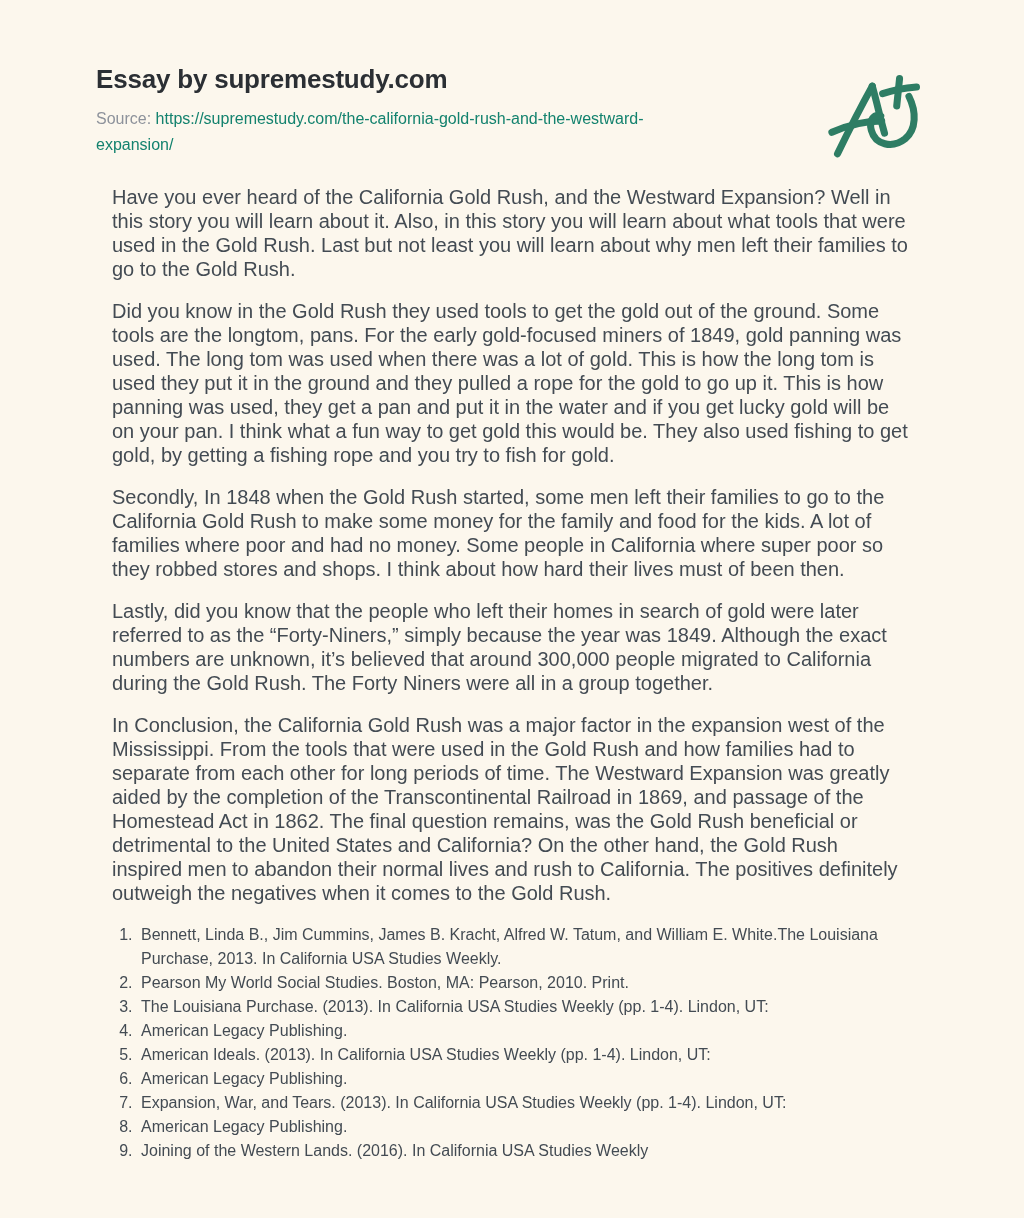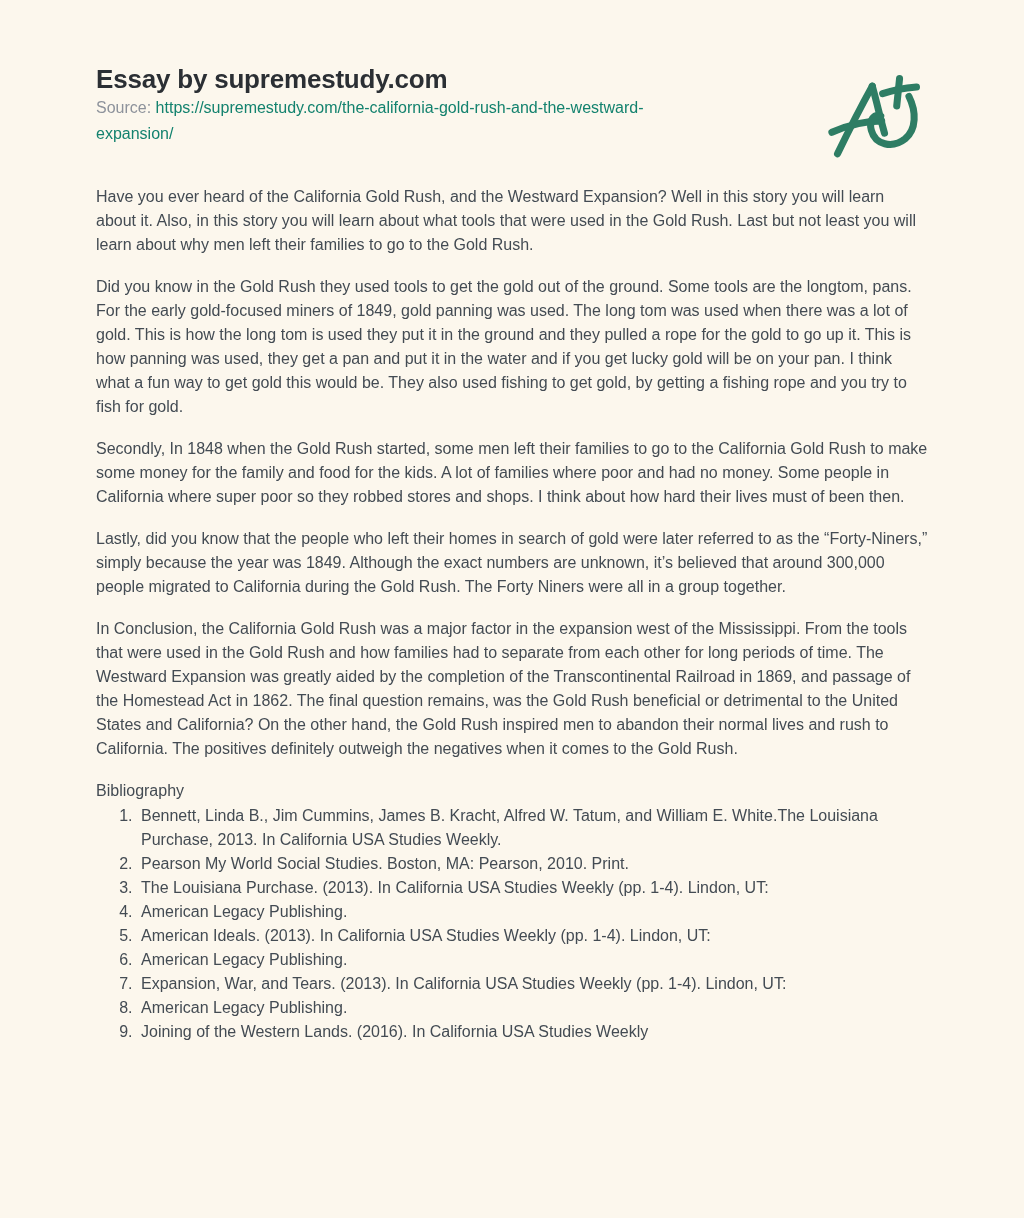--- a/index.html
+++ b/index.html
@@ -23,21 +23,21 @@
     justify-content: space-between;
     align-items: flex-start;
   }
   .byline {
     font-size: 26px;
     font-weight: 700;
     color: #2b2f34;
     letter-spacing: -0.2px;
   }
   .source-line {
-    margin-top: 0;
+    margin-top: 11px;
     max-width: 600px;
     font-size: 16px;
     line-height: 26px;
   }
   .source-label { color: #8d929b; }
   .source-link {
     color: #13826e;
     text-decoration: none;
     overflow-wrap: break-word;
   }
@@ -51,22 +51,22 @@
   .logo svg { width: 100%; height: 100%; }
   .essay-title {
     margin-top: 98px;
     margin-bottom: 28px;
     font-size: 28px;
     font-weight: 700;
     letter-spacing: -0.4px;
     color: #26292d;
   }
   .para {
-    margin: 18px 0;
-    font-size: 16px;
+    margin: 18px 16px;
+    font-size: 20px;
     line-height: 24px;
     color: #434b53;
   }
   .bib-heading {
     margin-top: 18px;
     font-size: 16px;
     line-height: 24px;
     color: #434b53;
   }
   .bib-list {
@@ -105,21 +105,20 @@
     </div>
   </div>
 
 
   <p class="para">Have you ever heard of the California Gold Rush, and the Westward Expansion? Well in this story you will learn about it. Also, in this story you will learn about what tools that were used in the Gold Rush. Last but not least you will learn about why men left their families to go to the Gold Rush.</p>
   <p class="para">Did you know in the Gold Rush they used tools to get the gold out of the ground. Some tools are the longtom, pans. For the early gold-focused miners of 1849, gold panning was used. The long tom was used when there was a lot of gold. This is how the long tom is used they put it in the ground and they pulled a rope for the gold to go up it. This is how panning was used, they get a pan and put it in the water and if you get lucky gold will be on your pan. I think what a fun way to get gold this would be. They also used fishing to get gold, by getting a fishing rope and you try to fish for gold.</p>
   <p class="para">Secondly, In 1848 when the Gold Rush started, some men left their families to go to the California Gold Rush to make some money for the family and food for the kids. A lot of families where poor and had no money. Some people in California where super poor so they robbed stores and shops. I think about how hard their lives must of been then.</p>
   <p class="para">Lastly, did you know that the people who left their homes in search of gold were later referred to as the “Forty-Niners,” simply because the year was 1849. Although the exact numbers are unknown, it’s believed that around 300,000 people migrated to California during the Gold Rush. The Forty Niners were all in a group together.</p>
   <p class="para">In Conclusion, the California Gold Rush was a major factor in the expansion west of the Mississippi. From the tools that were used in the Gold Rush and how families had to separate from each other for long periods of time. The Westward Expansion was greatly aided by the completion of the Transcontinental Railroad in 1869, and passage of the Homestead Act in 1862. The final question remains, was the Gold Rush beneficial or detrimental to the United States and California? On the other hand, the Gold Rush inspired men to abandon their normal lives and rush to California. The positives definitely outweigh the negatives when it comes to the Gold Rush.</p>
 
-  <div class="bib-heading">Bibliography</div>
 
   <ol class="bib-list">
     <li>Bennett, Linda B., Jim Cummins, James B. Kracht, Alfred W. Tatum, and William E. White.The Louisiana Purchase, 2013. In California USA Studies Weekly.</li>
     <li>Pearson My World Social Studies. Boston, MA: Pearson, 2010. Print.</li>
     <li>The Louisiana Purchase. (2013). In California USA Studies Weekly (pp. 1-4). Lindon, UT:</li>
     <li>American Legacy Publishing.</li>
     <li>American Ideals. (2013). In California USA Studies Weekly (pp. 1-4). Lindon, UT:</li>
     <li>American Legacy Publishing.</li>
     <li>Expansion, War, and Tears. (2013). In California USA Studies Weekly (pp. 1-4). Lindon, UT:</li>
     <li>American Legacy Publishing.</li>

